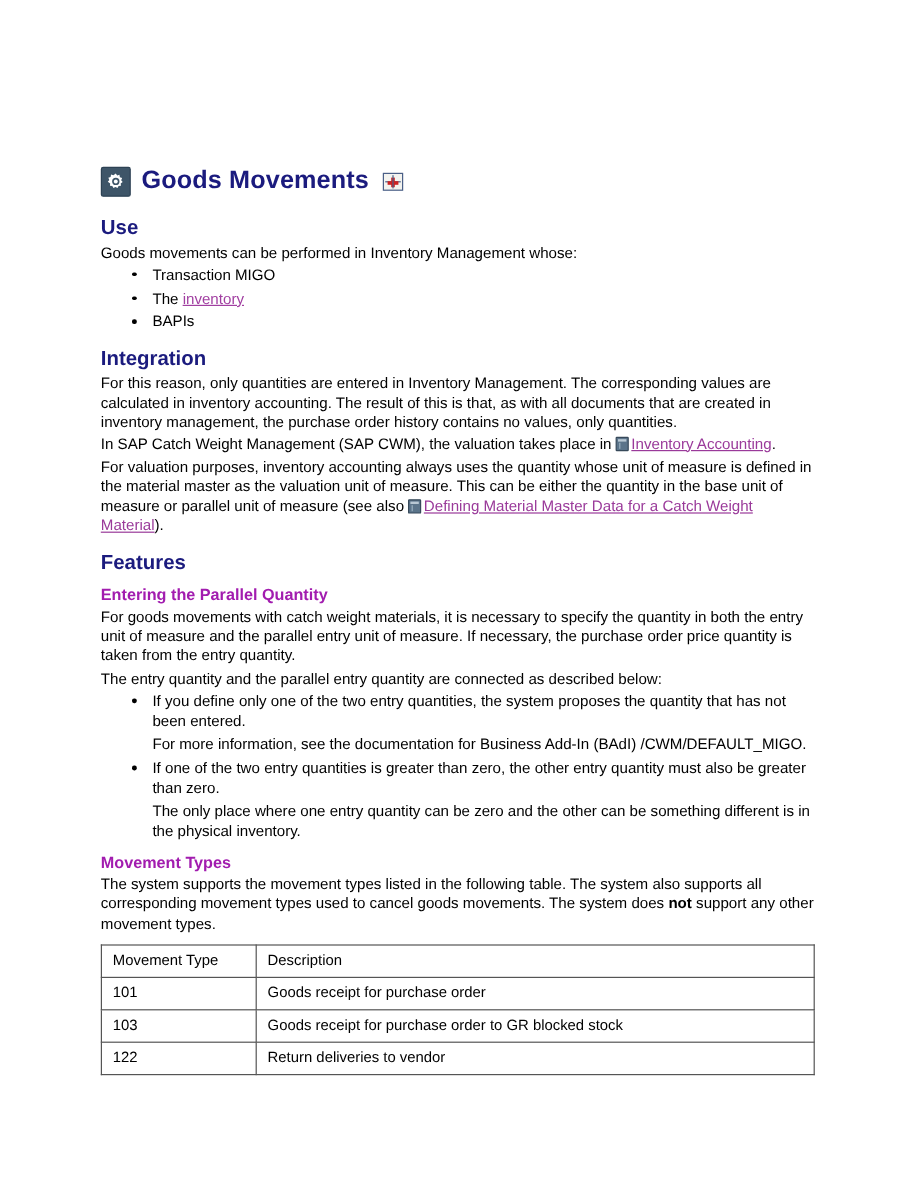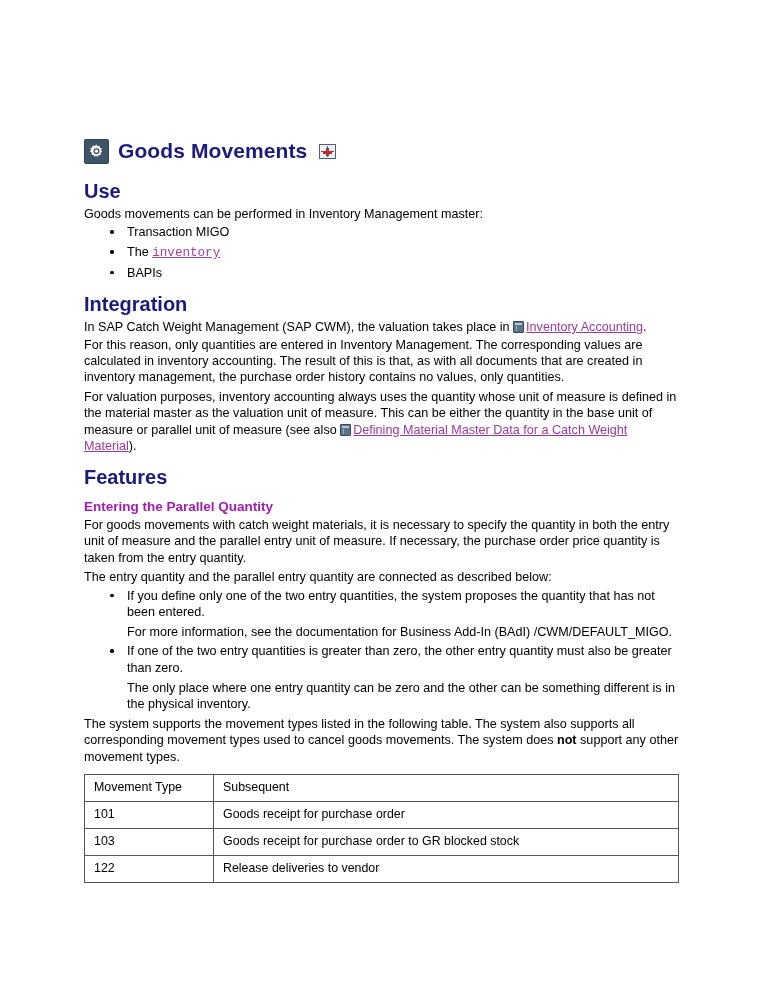--- a/index.html
+++ b/index.html
@@ -93,21 +93,21 @@
   .grid-plus i {
     position: absolute;
     background: #cc2222;
     display: block;
   }
   .grid-plus i.h { left: 0; top: 3px; width: 9px; height: 3px; }
   .grid-plus i.v { left: 3px; top: 0; width: 3px; height: 8px; }
 
   
   h2.h-major {
-    font-size: 20px;
+    font-size: 17px;
     font-weight: bold;
     color: #1b1b7e;
     margin: 12px 0 3px 0;
     line-height: 1.15;
   }
   h3.h-minor {
     font-size: 13.5px;
     font-weight: bold;
     color: #a21caf;
     margin: 10px 0 2px 0;
@@ -152,21 +152,21 @@
     line-height: 16.6px;
     margin-bottom: 3px;
   }
 
   
   a.doclink {
     color: #9a3a9a;
     text-decoration: underline;
     white-space: normal;
   }
-  a.doclink.plain { color: #a13fa1; font-family: Liberation Mono, monospace; }
+  a.doclink.plain { color: #a13fa1; }
   .doc-icon {
     display: inline-block;
     width: 11px;
     height: 12px;
     background: #5b748a;
     border: 1px solid #37495a;
     border-radius: 1px;
     position: relative;
     vertical-align: -2px;
     margin-right: 2px;
@@ -226,40 +226,40 @@
       <span class="title-text">Goods Movements</span>
       <span class="grid-icon">
         <span class="grid-plus">
           <i class="h"></i>
             <i class="v"></i>
         </span>
       </span>
     </div>
 
     <h2 class="h-major">Use</h2>
-    <p class="body">Goods movements can be performed in Inventory Management master:</p>
+    <p class="body">Goods movements can be performed in Inventory Management whose:</p>
 
     <ul class="bullets">
       <li>
         <span class="dot"></span>
         <span>Transaction MIGO</span>
       </li>
       <li>
         <span class="dot"></span>
         <span>The </span><a class="doclink plain" href="#">inventory</a>
       </li>
       <li>
         <span class="dot"></span>
         <span>BAPIs</span>
       </li>
     </ul>
 
     <h2 class="h-major">Integration</h2>
+    <p class="body">For this reason, only quantities are entered in Inventory Management. The corresponding values are calculated in inventory accounting. The result of this is that, as with all documents that are created in inventory management, the purchase order history contains no values, only quantities.</p>
     <p class="body"><span>In SAP Catch Weight Management (SAP CWM), the valuation takes place in </span><span class="doc-icon"></span><a class="doclink" href="#">Inventory Accounting</a><span>.</span></p>
-    <p class="body">For this reason, only quantities are entered in Inventory Management. The corresponding values are calculated in inventory accounting. The result of this is that, as with all documents that are created in inventory management, the purchase order history contains no values, only quantities.</p>
     <div class="spacer-xs"></div>
     <p class="body"><span>For valuation purposes, inventory accounting always uses the quantity whose unit of measure is defined in the material master as the valuation unit of measure. This can be either the quantity in the base unit of measure or parallel unit of measure (see also </span><span class="doc-icon"></span><a class="doclink" href="#">Defining Material Master Data for a Catch Weight Material</a><span>).</span></p>
 
     <h2 class="h-major">Features</h2>
     <h3 class="h-minor">Entering the Parallel Quantity</h3>
     <p class="body">For goods movements with catch weight materials, it is necessary to specify the quantity in both the entry unit of measure and the parallel entry unit of measure. If necessary, the purchase order price quantity is taken from the entry quantity.</p>
     <div class="spacer-xs"></div>
     <p class="body">The entry quantity and the parallel entry quantity are connected as described below:</p>
 
     <ul class="bullets">
@@ -270,37 +270,38 @@
     </ul>
     <div class="sub-note">For more information, see the documentation for Business Add-In (BAdI) /CWM/DEFAULT_MIGO.</div>
     <ul class="bullets">
       <li>
         <span class="dot"></span>
         <span>If one of the two entry quantities is greater than zero, the other entry quantity must also be greater than zero.</span>
       </li>
     </ul>
     <div class="sub-note">The only place where one entry quantity can be zero and the other can be something different is in the physical inventory.</div>
 
+    <h3 class="h-minor">Movement Types</h3>
     <p class="body"><span>The system supports the movement types listed in the following table. The system also supports all corresponding movement types used to cancel goods movements. The system does </span><b class="strong">not</b><span> support any other movement types.</span></p>
 
     <table class="mvt">
       <tbody>
         <tr>
           <td class="c1">Movement Type</td>
-          <td>Subsequent</td>
+          <td>Description</td>
         </tr>
         <tr>
           <td class="c1">101</td>
           <td>Goods receipt for purchase order</td>
         </tr>
         <tr>
           <td class="c1">103</td>
           <td>Goods receipt for purchase order to GR blocked stock</td>
         </tr>
         <tr>
           <td class="c1">122</td>
-          <td>Release deliveries to vendor</td>
+          <td>Return deliveries to vendor</td>
         </tr>
       </tbody>
     </table>
 
   </div>
 </div>
 
 </body></html>

